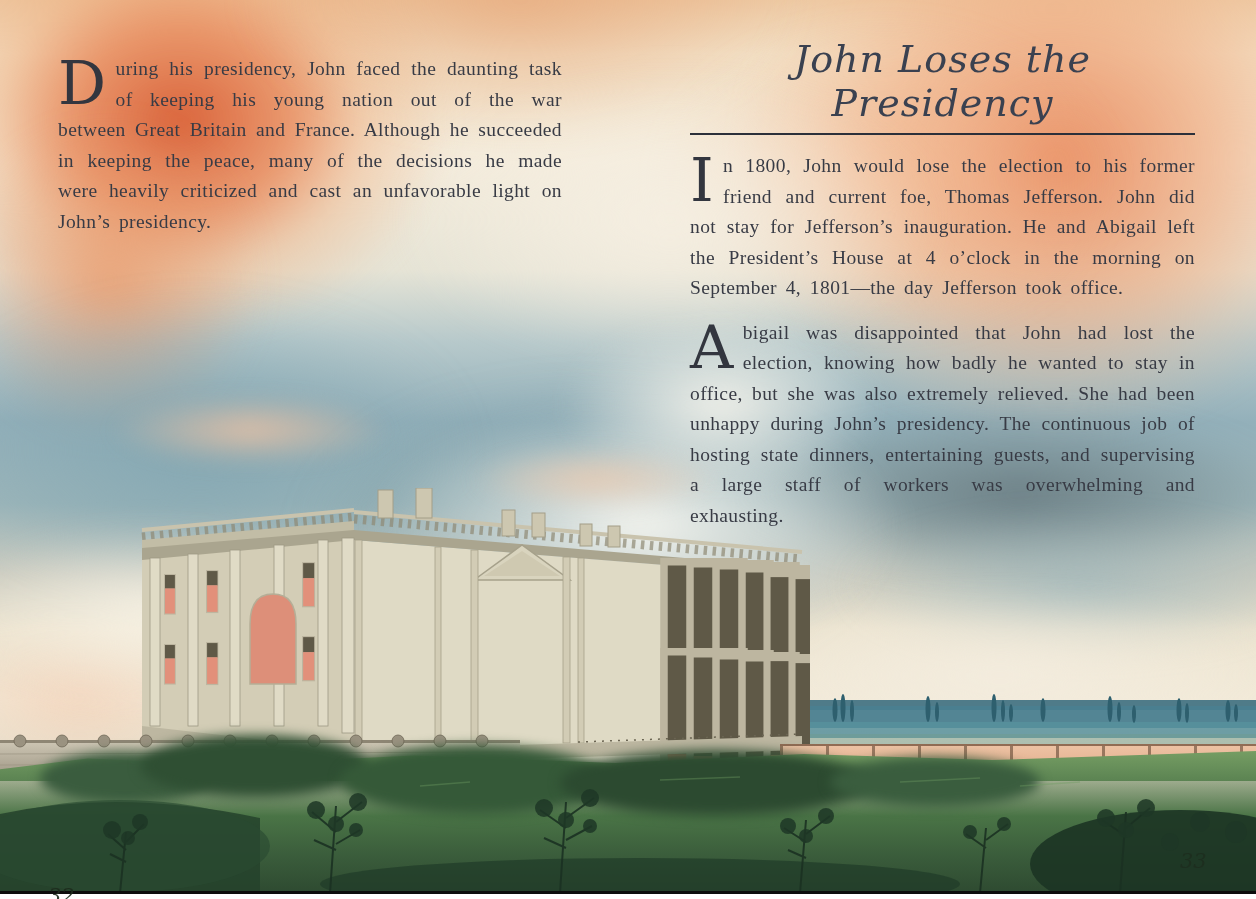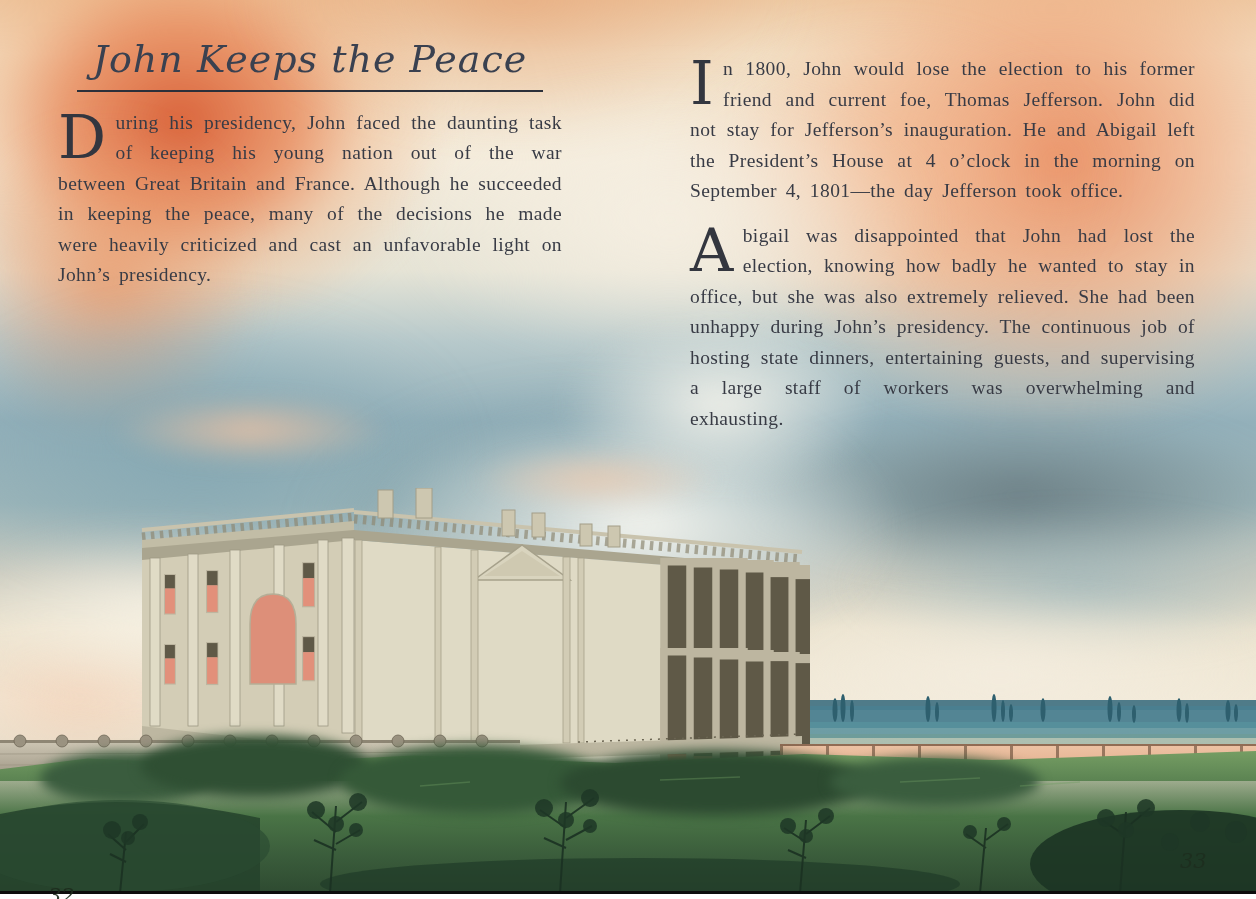--- a/index.html
+++ b/index.html
@@ -334,27 +334,27 @@
       <circle cx="1200" cy="50" r="10"></circle>
         <circle cx="1236" cy="60" r="11"></circle>
         <circle cx="1170" cy="70" r="9"></circle>
     </g>
     <g stroke="#6f9a62" stroke-width="1.5" opacity="0.4">
       <path d="M420,14 L470,10 M660,8 L740,5 M900,10 L980,6 M1020,14 L1080,10" fill="none"></path>
     </g>
   </svg>
 
   <div class="col col-left">
-    <div class="heading-wrap">
-      <span class="heading">John Keeps the Peace</span>
-    </div>
     <p class="body-par"><span class="dropcap">D</span><span>uring his presidency, John faced the daunting task of keeping his young nation out of the war between Great Britain and France. Although he succeeded in keeping the peace, many of the decisions he made were heavily criticized and cast an unfavorable light on John’s presidency.</span></p>
   </div>
 
   <div class="col col-right">
+    <div class="heading-wrap">
+      <span class="heading">John Loses the Presidency</span>
+    </div>
     <p class="body-par"><span class="dropcap">I</span><span>n 1800, John would lose the election to his former friend and current foe, Thomas Jefferson. John did not stay for Jefferson’s inauguration. He and Abigail left the President’s House at 4 o’clock in the morning on September 4, 1801—the day Jefferson took office.</span></p>
     <p class="body-par"><span class="dropcap">A</span><span>bigail was disappointed that John had lost the election, knowing how badly he wanted to stay in office, but she was also extremely relieved. She had been unhappy during John’s presidency. The continuous job of hosting state dinners, entertaining guests, and supervising a large staff of workers was overwhelming and exhausting.</span></p>
   </div>
 
   <div class="pageno pageno-left">32</div>
   <div class="pageno pageno-right">33</div>
 
   <div class="layer bottom-rule"></div>
   <div class="layer bottom-white"></div>
 </div>

